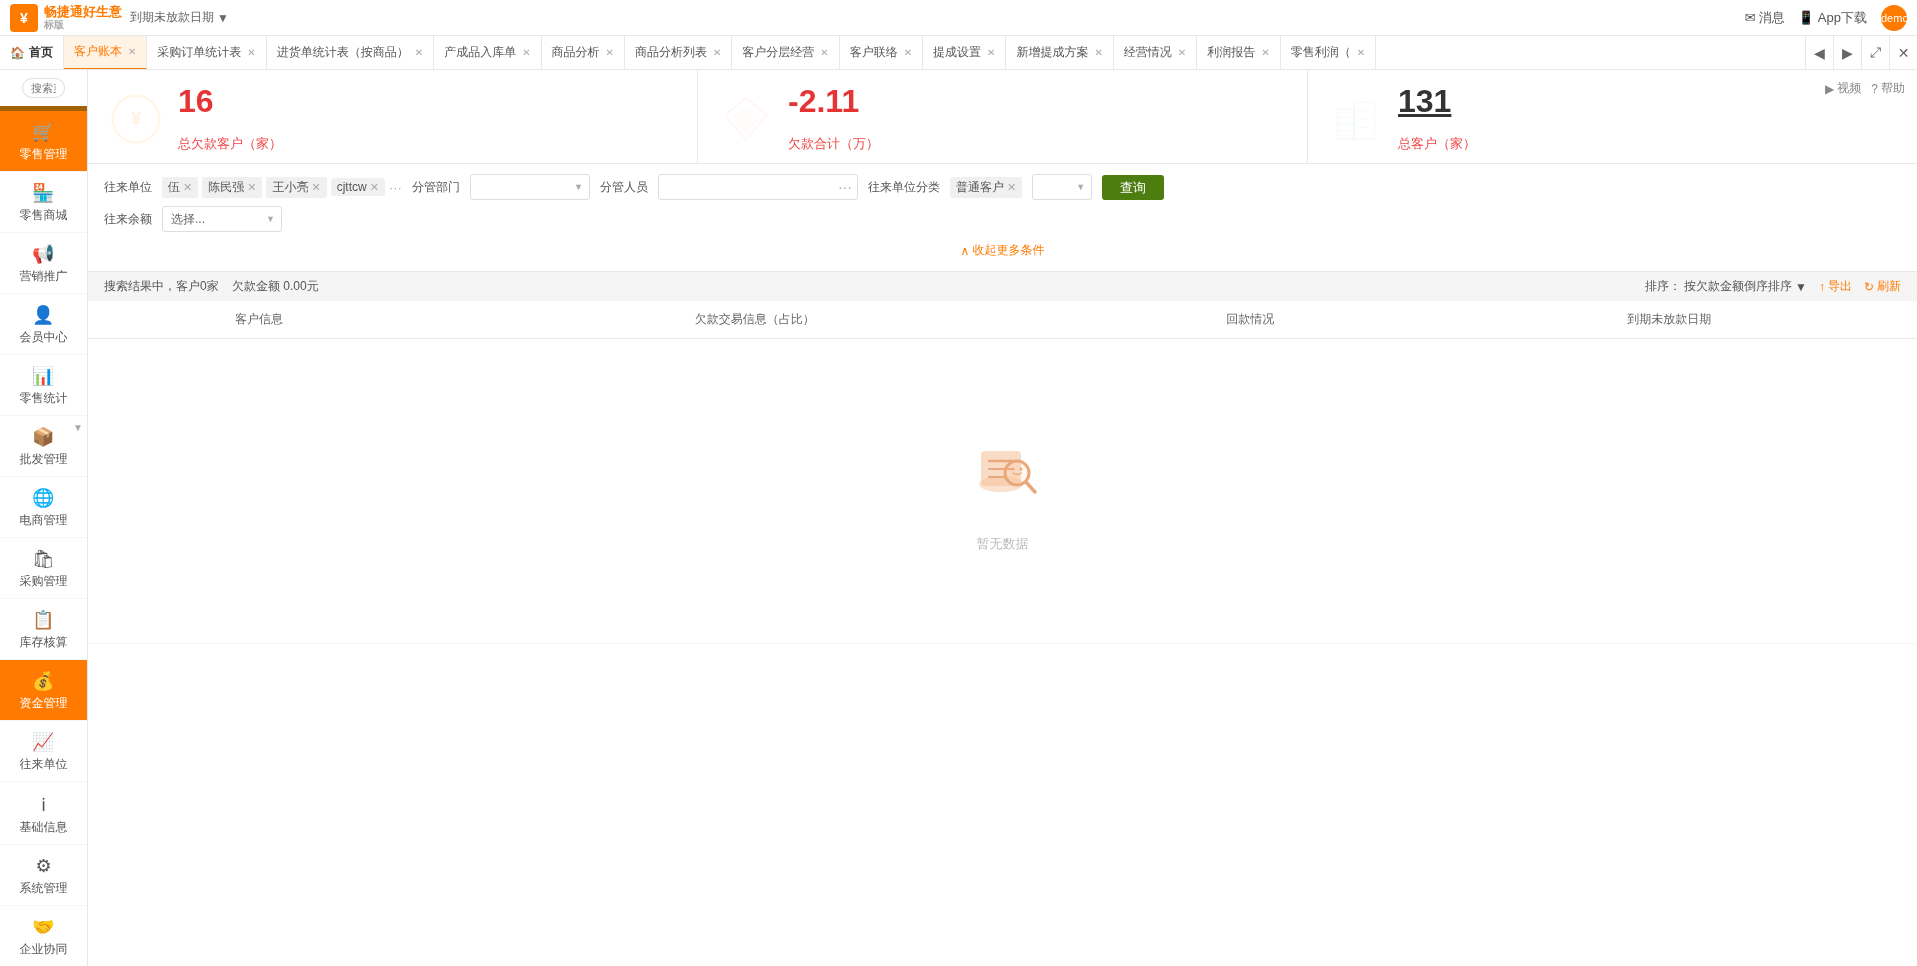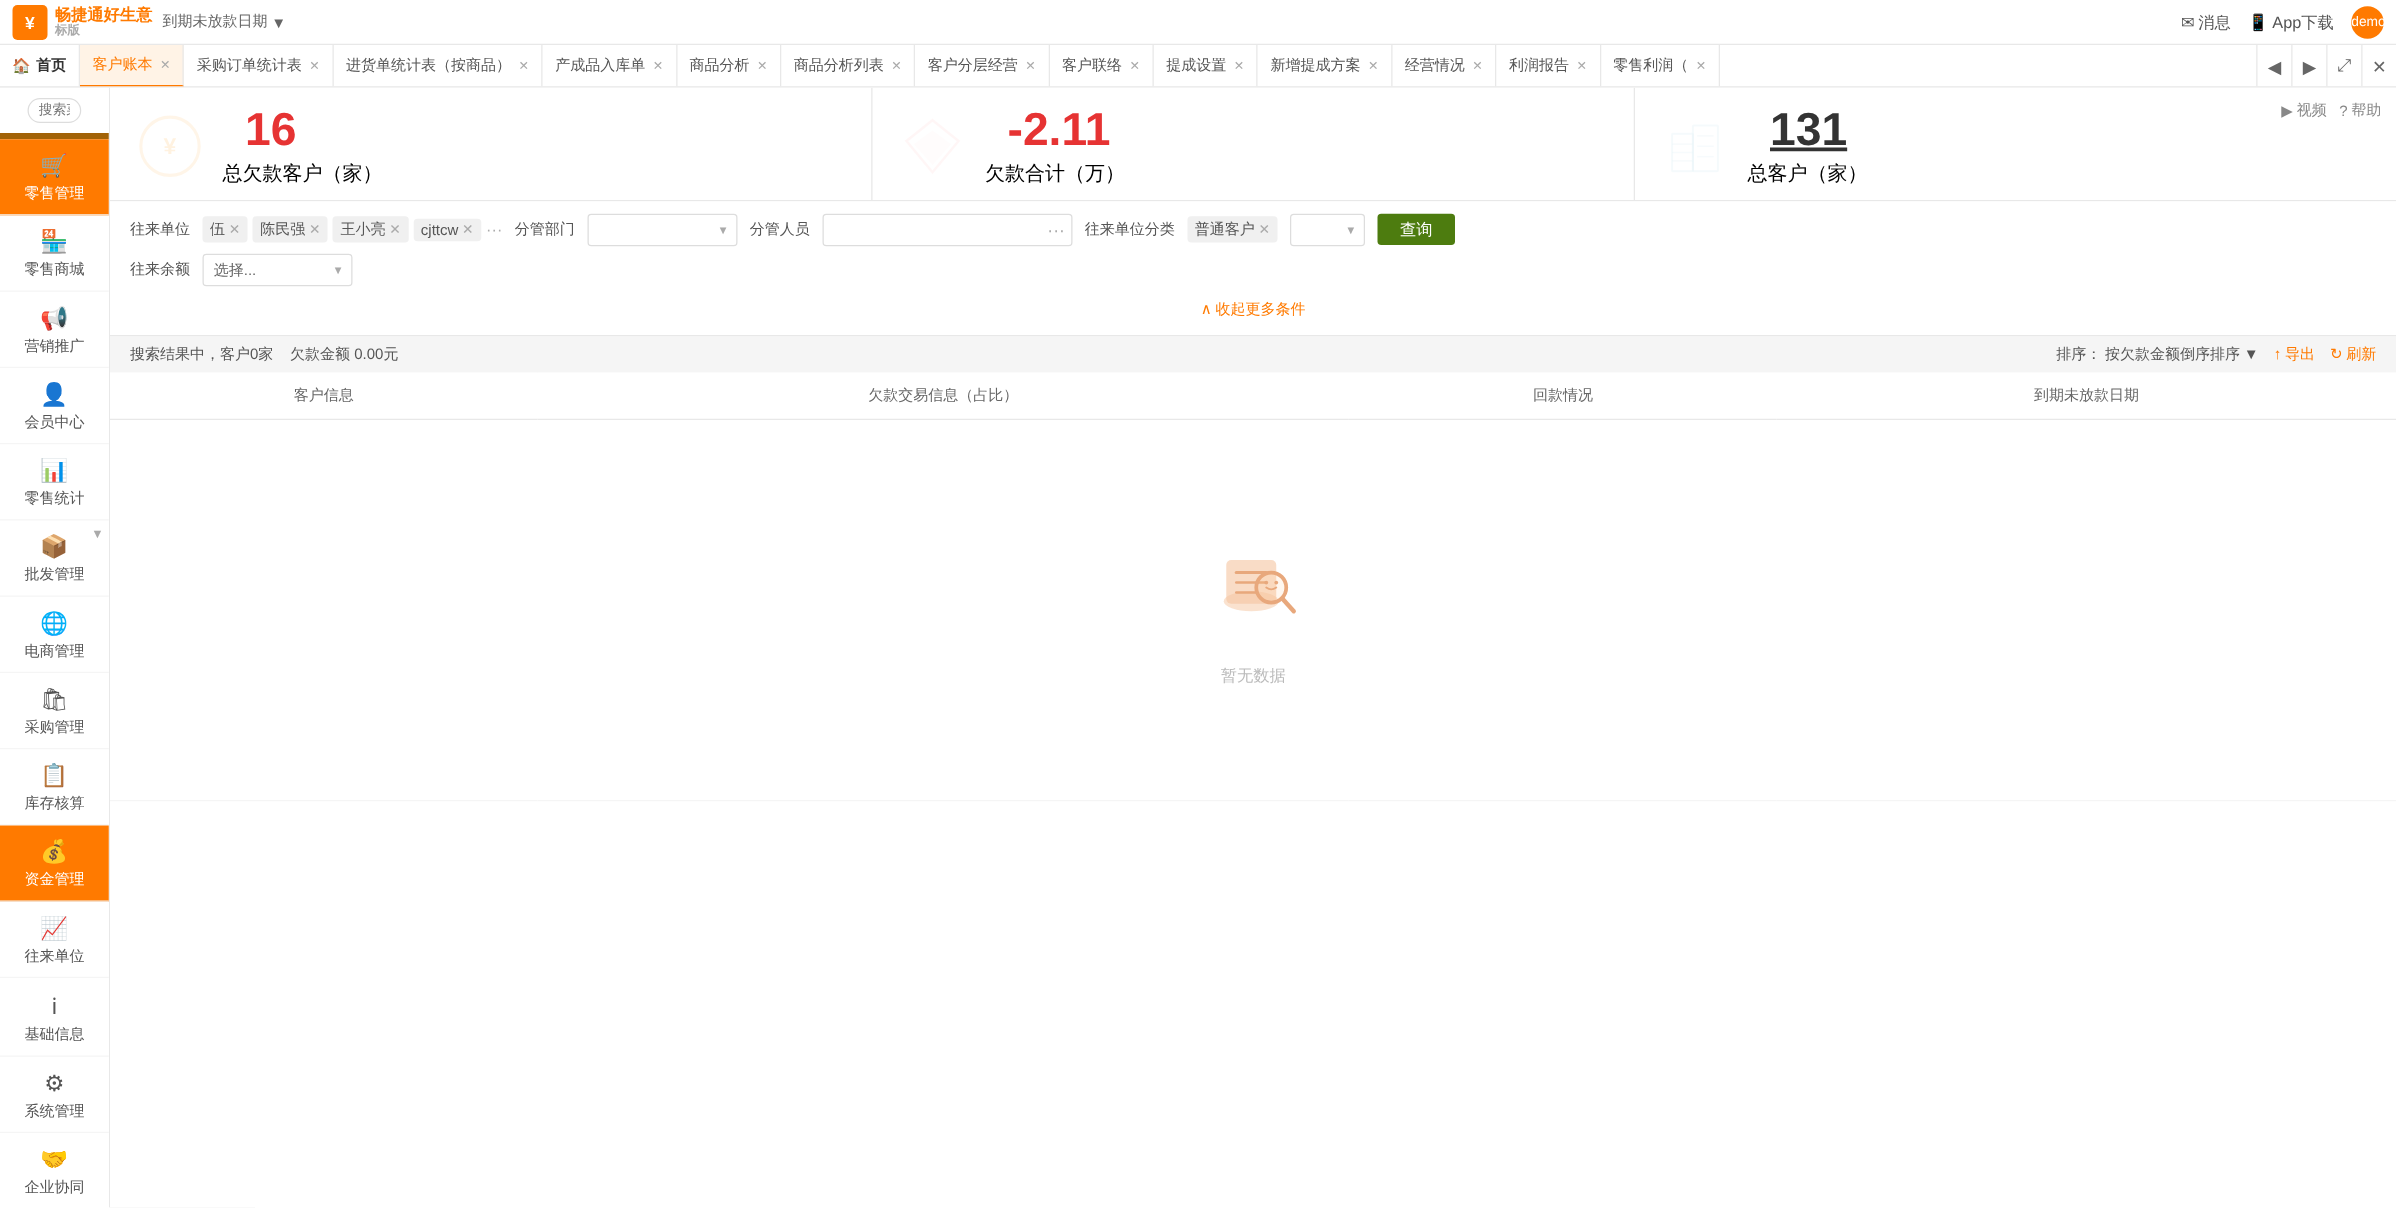--- a/index.html
+++ b/index.html
@@ -57,24 +57,24 @@
     .stats-row {
       display: flex; background: #fff; border-bottom: 1px solid #e8e8e8; flex-shrink: 0;
     }
     .stat-card {
       flex: 1; padding: 14px 20px 10px; border-right: 1px solid #e8e8e8; display: flex; align-items: center; gap: 14px; min-width: 0; position: relative;
     }
     .stat-card:last-child { border-right: none; }
     .stat-icon { width: 56px; height: 56px; flex-shrink: 0; display: flex; align-items: center; justify-content: center; }
     .stat-icon svg { width: 50px; height: 50px; opacity: 0.3; }
     .stat-text { flex: 1; }
-    .stat-value { font-size: 37px; font-weight: bold; line-height: 1.1; margin-left: 18px; }
+    .stat-value { font-size: 32px; font-weight: bold; line-height: 1.1; }
     .stat-value.red { color: #e63333; }
     .stat-value.black { color: #333; text-decoration: underline; }
-    .stat-label { font-size: 16px; color: #000000; margin-top: 4px; }
+    .stat-label { font-size: 13px; color: #ef4444; margin-top: 16px; }
     .stat-card-top-right { position: absolute; right: 12px; top: 10px; display: flex; gap: 10px; font-size: 12px; color: #888; }
     .stat-card-top-right span { cursor: pointer; display: flex; align-items: center; gap: 3px; }
 
     
     .filter-area { background: #fff; padding: 10px 16px 8px; border-bottom: 1px solid #e8e8e8; flex-shrink: 0; }
     .filter-row { display: flex; align-items: center; flex-wrap: wrap; gap: 10px; margin-bottom: 6px; }
     .filter-label { color: #555; font-size: 12px; white-space: nowrap; }
     .filter-tags { display: flex; align-items: center; gap: 4px; flex-wrap: wrap; }
     .filter-tag {
       display: flex; align-items: center; background: #f0f0f0; border-radius: 3px; padding: 2px 6px; font-size: 12px; color: #555; gap: 3px;

